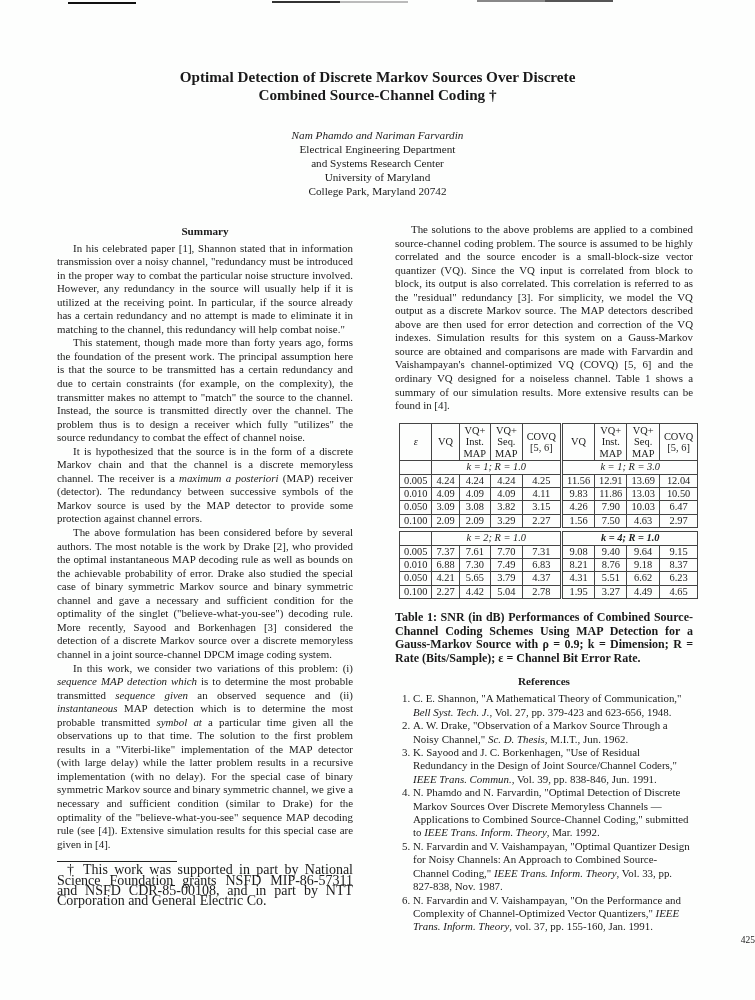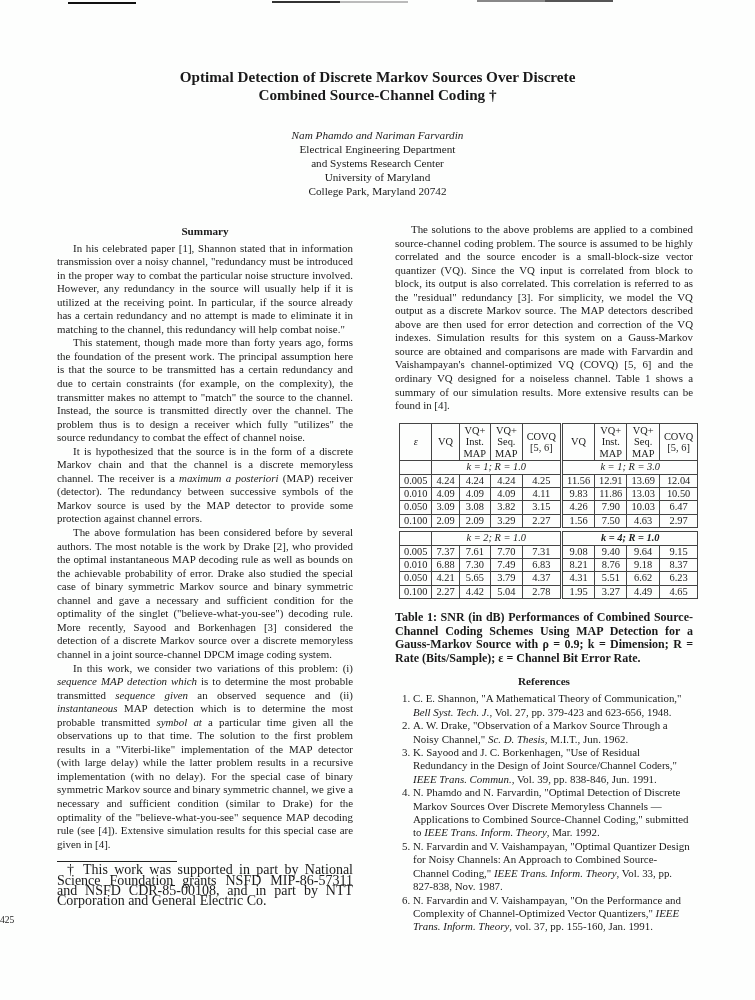--- a/index.html
+++ b/index.html
@@ -23,21 +23,21 @@
   table.res th { line-height: 11.4px; padding-top: 1px; padding-bottom: 1px; }
   table.res td.dbl, table.res th.dbl { border-left: 3px double #444; }
   table.res tr.grp td { font-style: normal; }
   table.res tr.gap td { border: none; height: 3px; padding: 0; }
   .caption { position: absolute; left: 395px; top: 611px; width: 298px; font-family: "Liberation Serif", serif;
              font-size: 12px; line-height: 13.5px; text-align: justify; font-weight: bold; }
   .refs { position: absolute; left: 395px; top: 675px; width: 298px; font-family: "Liberation Serif", serif;
           font-size: 10.9px; line-height: 13.4px; }
   .refs ol { margin: 4px 0 0 0; padding-left: 18px; }
   .refs li { margin: 0; text-align: left; }
-  .pagenum { position: absolute; top: 915px; left: 0; width: 755px; text-align: left;
+  .pagenum { position: absolute; top: 935px; left: 0; width: 755px; text-align: right;
              font-family: "Liberation Serif", serif; font-size: 9.5px; }
   i, em { font-style: italic; }
 </style>
 </head>
 <body>
 
 <div class="scanline" style="left:68px;width:68px;background:#111;top:2px;"></div>
 <div class="scanline" style="left:272px;width:68px;background:#333;"></div>
 <div class="scanline" style="left:340px;width:68px;background:#bbb;"></div>
 <div class="scanline" style="left:477px;width:68px;background:#888;top:0;"></div>

